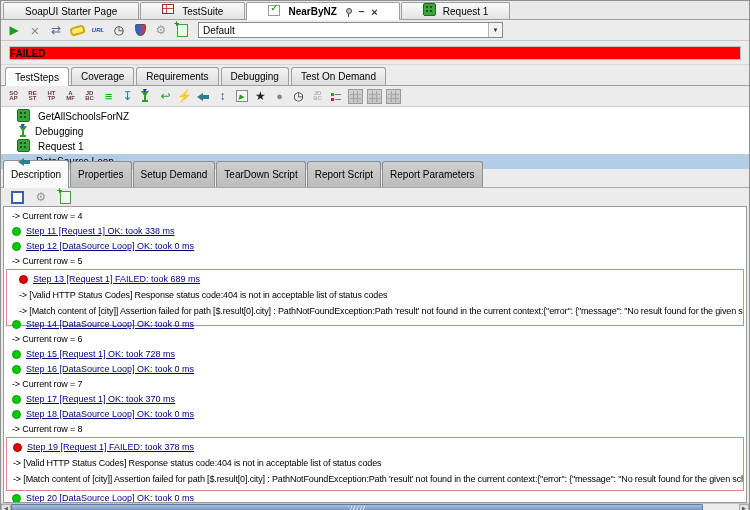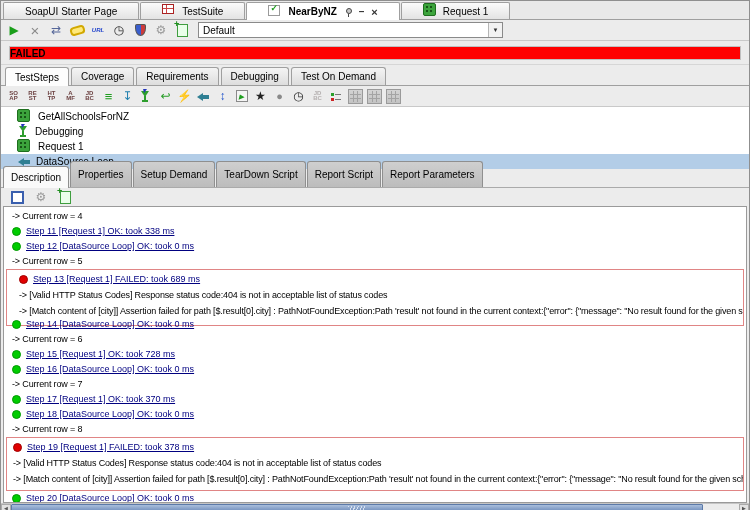--- a/index.html
+++ b/index.html
@@ -112,21 +112,21 @@
   .step-row { height:15px; display:flex; align-items:center; gap:5px; padding-left:16px; cursor:default; }
   .step-row.selected { background:#b3cde7; }
   .step-lbl { font-size:10px; }
 
   
   .detail-tabs { height:19px; display:flex; align-items:flex-end; padding-left:2px; background:#ececec;
                  border-bottom:1px solid #aaa; }
   .detail-tab { height:26px; padding:0 7px; display:flex; align-items:center; margin-right:1px;
                 border:1px solid #8f8f8f; border-bottom:none; border-radius:3px 3px 0 0;
                 background:linear-gradient(#cfcfcf,#bcbcbc); white-space:nowrap; cursor:default; }
-  .detail-tab.active { background:#fafafa; height:22px; margin-bottom:-1px; }
+  .detail-tab.active { background:#fafafa; height:28px; margin-bottom:-1px; }
 
   
   .mini-toolbar { height:18px; display:flex; align-items:center; gap:8px; padding:0 8px; background:#ececec; }
 
   
   .log-panel { height:297px; margin:0 2px; background:#fff; border:1px solid #9a9a9a;
                overflow:hidden; padding-top:2px; }
   .log-row { height:15px; line-height:15px; display:flex; align-items:center; padding-left:8px;
              white-space:nowrap; overflow:hidden; font-size:9px; }
   .dot { width:9px; height:9px; border-radius:50%; margin-right:5px; flex:none; }

